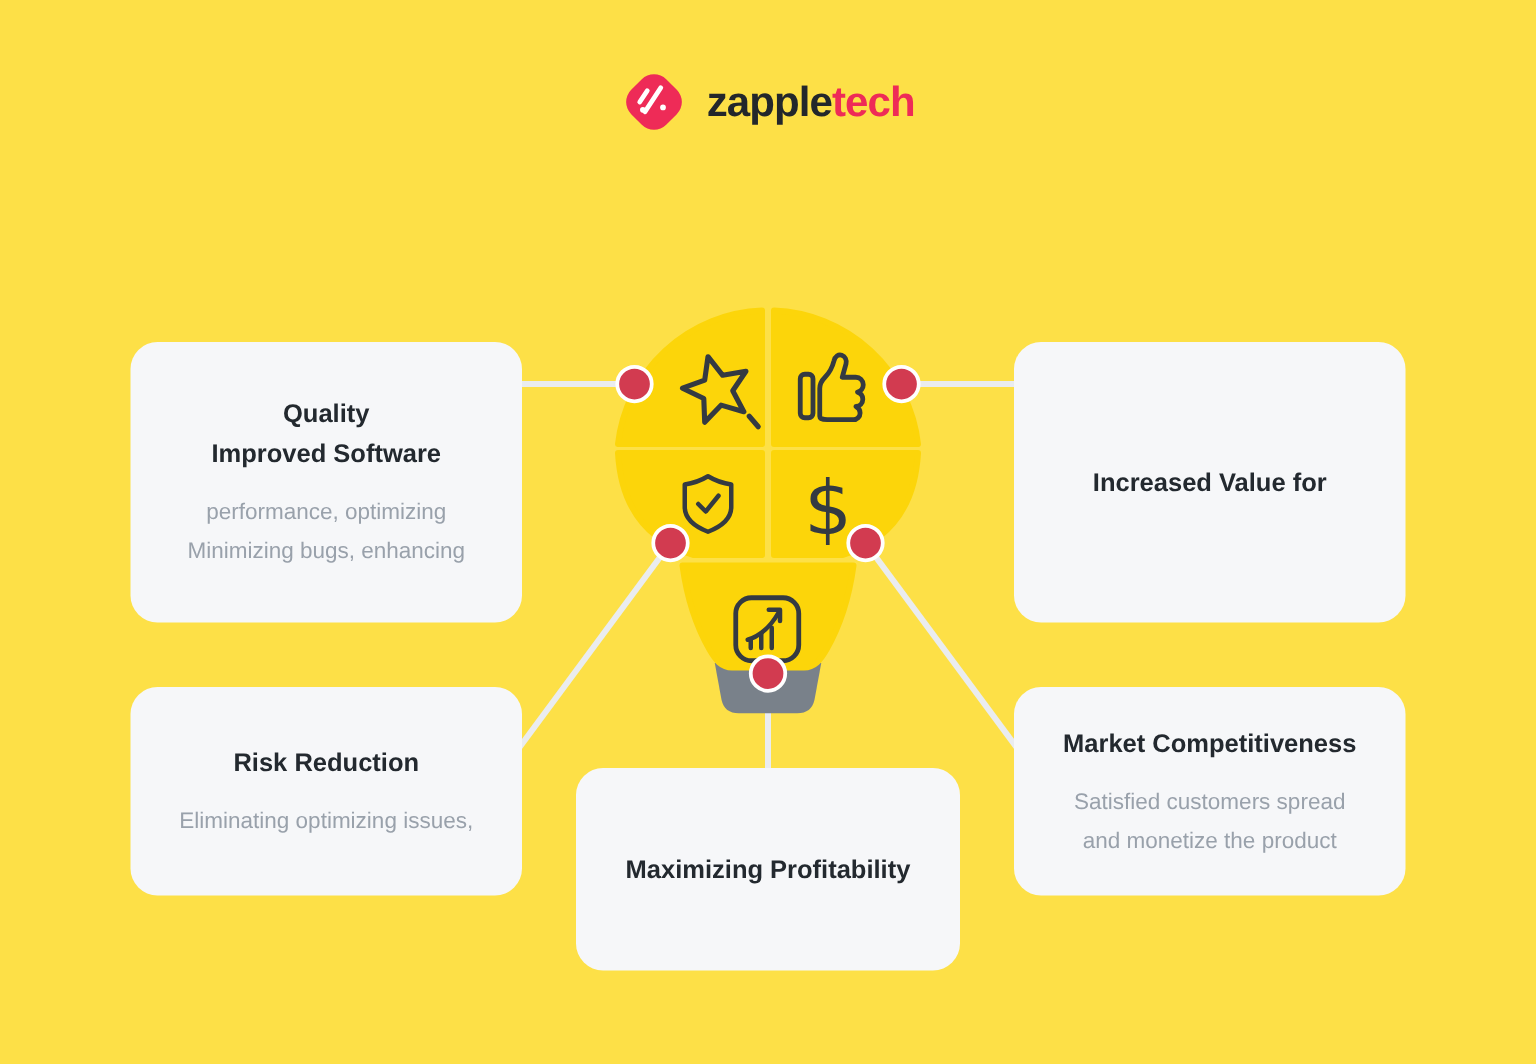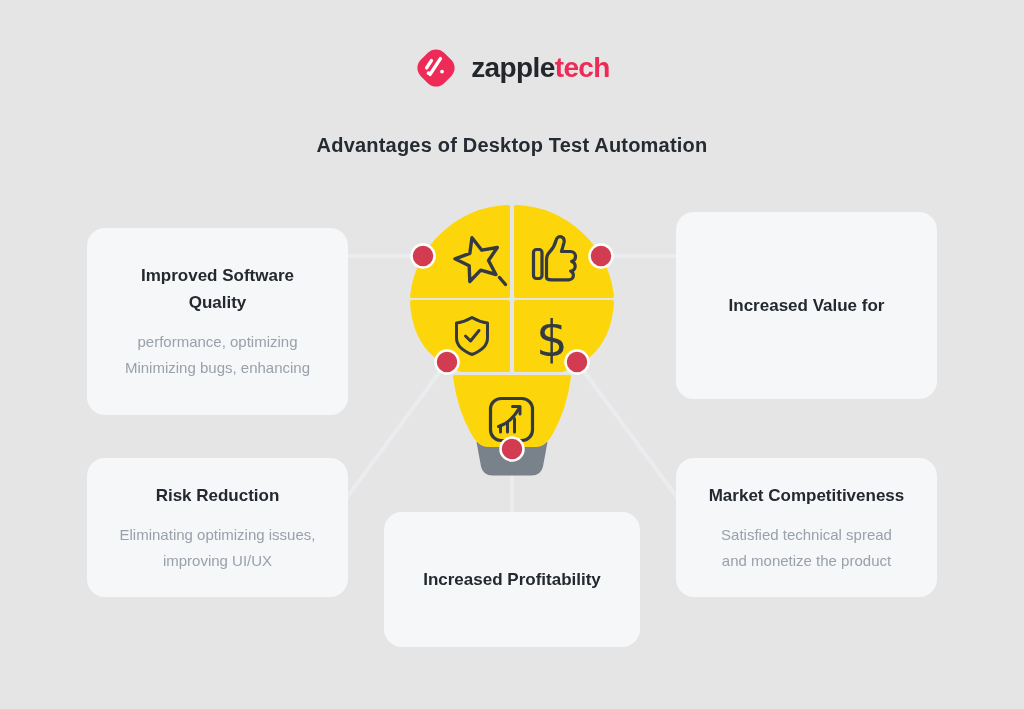--- a/index.html
+++ b/index.html
@@ -2,21 +2,21 @@
 <html style="--yellow: #FCD50A; --dot-red: #D23B50; --brand-pink: #EE2B57; --brand-dark: #23272B; --base-gray: #79818A; --line-gray: #EAECEF; --card-bg: #F6F7F9; --heading: #23292F; --body-text: #99A1AB; --icon-stroke: #343A42; --title-color: #252B33;"><head>
 <meta charset="utf-8">
 <style>
   :root{
     --yellow:#FCD50A; --dot-red:#D23B50; --brand-pink:#EE2B57; --brand-dark:#23272B;
     --base-gray:#79818A; --line-gray:#EAECEF; --card-bg:#F6F7F9; --heading:#23292F;
     --body-text:#99A1AB; --icon-stroke:#343A42; --title-color:#252B33;
   }
   html,body{margin:0;padding:0;background:#fff;}
   .stage{
-    position:relative;width:1024px;height:709px;margin:0 auto;background:#e5e5e5;
+    position:relative;width:1024px;height:709px;margin:0 auto;background:#fde047;
     font-family:"Liberation Sans",sans-serif;overflow:hidden;
   }
   
   .logo{position:absolute;top:46px;left:0;right:0;height:44px;
     display:flex;justify-content:center;align-items:center;gap:13px;z-index:3;}
   .logo-text{font-size:28px;font-weight:800;letter-spacing:-0.6px;line-height:44px;white-space:nowrap;}
   .logo-text .lt-left{color:var(--brand-dark);}
   .logo-text .lt-right{color:var(--brand-pink);}
   .page-title{position:absolute;top:134px;left:0;right:0;text-align:center;z-index:3;
     font-size:20px;font-weight:700;color:var(--title-color);letter-spacing:0.2px;}
@@ -29,21 +29,21 @@
   .icon{fill:none;stroke:var(--icon-stroke);stroke-linecap:round;stroke-linejoin:round;}
   .dollar{fill:var(--icon-stroke);stroke:none;font-family:"DejaVu Sans",sans-serif;font-size:50px;}
   
   .card{position:absolute;z-index:2;background:var(--card-bg);border-radius:18px;
     display:flex;flex-direction:column;justify-content:center;align-items:center;
     text-align:center;gap:13px;padding:10px 14px;box-sizing:border-box;}
   .card-title{font-size:17px;font-weight:700;line-height:27px;color:var(--heading);}
   .card-body{font-size:15px;font-weight:400;line-height:26px;color:var(--body-text);}
   .card-title div:empty,.card-body div:empty{display:none;}
   .card-tl{left:87px;top:228px;width:261px;height:187px;}
-  .card-tr{left:676px;top:212px;width:261px;height:187px;}
+  .card-tr{left:676px;top:228px;width:261px;height:187px;}
   .card-bl{left:87px;top:458px;width:261px;height:139px;}
   .card-br{left:676px;top:458px;width:261px;height:139px;}
   .card-bc{left:384px;top:512px;width:256px;height:135px;}
 </style>
 </head>
 <body>
 
 <div class="stage">
 
   <div class="logo">
@@ -54,21 +54,20 @@
         <path d="M 26.5 12.5 L 16 28.5"></path>
       </g>
       <g fill="#ffffff">
         <circle cx="14.6" cy="27.2" r="1.9"></circle>
         <circle cx="28" cy="25.6" r="1.9"></circle>
       </g>
     </svg>
     <div class="logo-text"><span class="lt-left">zapple</span><span class="lt-right">tech</span></div>
   </div>
 
-  <div class="page-title">Advantages of Desktop Test Automation</div>
 
   <svg class="diagram" width="1024" height="709" viewBox="0 0 1024 709">
 
     <g>
       <line class="cline" x1="340" y1="256" x2="423" y2="256"></line>
       <line class="cline" x1="601" y1="256" x2="684" y2="256"></line>
       <line class="cline" x1="447" y1="362" x2="345" y2="500"></line>
       <line class="cline" x1="577" y1="362" x2="679" y2="500"></line>
       <line class="cline" x1="512" y1="449" x2="512" y2="520"></line>
     </g>
@@ -113,54 +112,53 @@
       <circle class="dot" cx="423" cy="256" r="11.5"></circle>
       <circle class="dot" cx="601" cy="256" r="11.5"></circle>
       <circle class="dot" cx="447" cy="362" r="11.5"></circle>
       <circle class="dot" cx="577" cy="362" r="11.5"></circle>
       <circle class="dot" cx="512" cy="449" r="11.5"></circle>
     </g>
   </svg>
 
   <div class="card card-tl">
     <div class="card-title">
+        <div>Quality</div>
         <div>Improved Software</div>
-        <div>Quality</div>
       </div>
     <div class="card-body">
         <div>performance, optimizing</div>
         <div>Minimizing bugs, enhancing</div>
       </div>
   </div>
 
   <div class="card card-tr">
     <div class="card-title">
         <div>Increased Value for</div>
       </div>
   </div>
 
   <div class="card card-bl">
     <div class="card-title">
         <div>Risk Reduction</div>
       </div>
     <div class="card-body">
         <div>Eliminating optimizing issues,</div>
-        <div>improving UI/UX</div>
       </div>
   </div>
 
   <div class="card card-br">
     <div class="card-title">
         <div>Market Competitiveness</div>
       </div>
     <div class="card-body">
-        <div>Satisfied technical spread</div>
+        <div>Satisfied customers spread</div>
         <div>and monetize the product</div>
       </div>
   </div>
 
   <div class="card card-bc">
     <div class="card-title">
-        <div>Increased Profitability</div>
+        <div>Maximizing Profitability</div>
       </div>
   </div>
 
 </div>
 
 </body></html>

